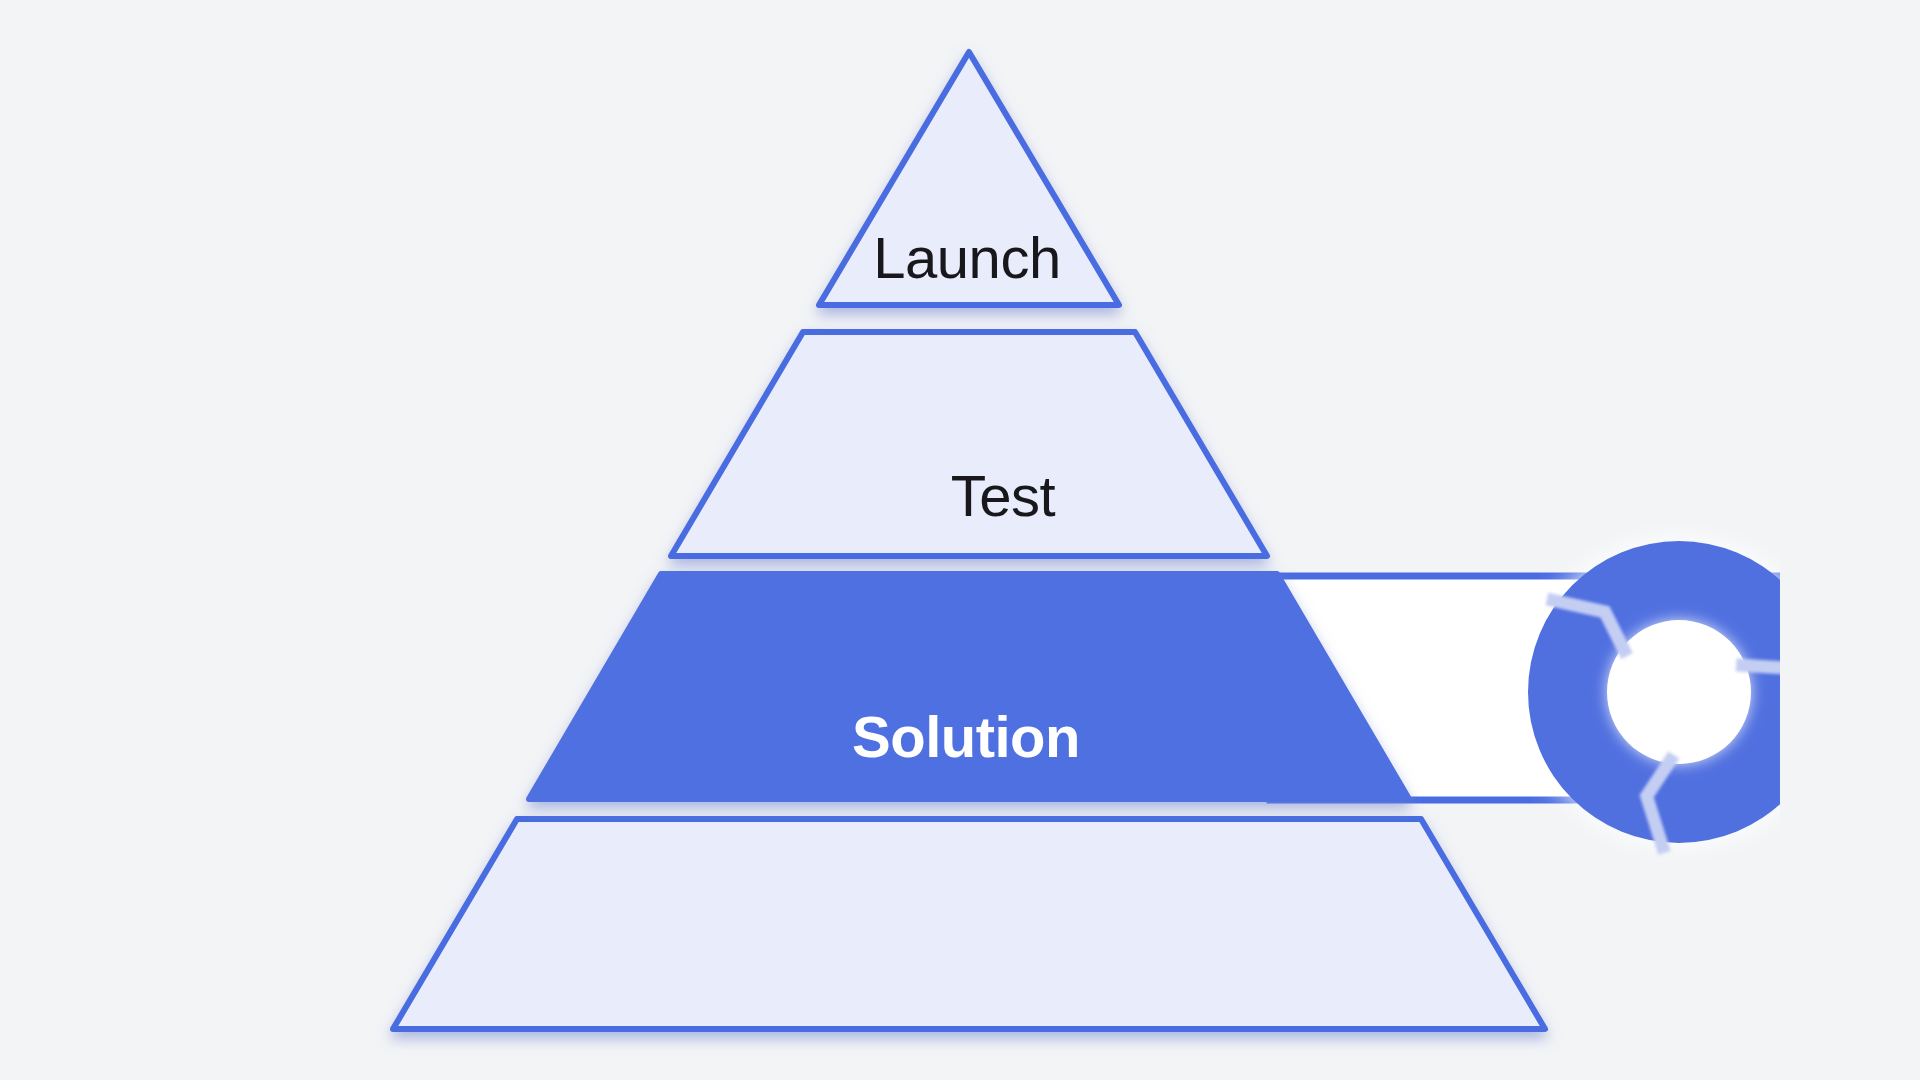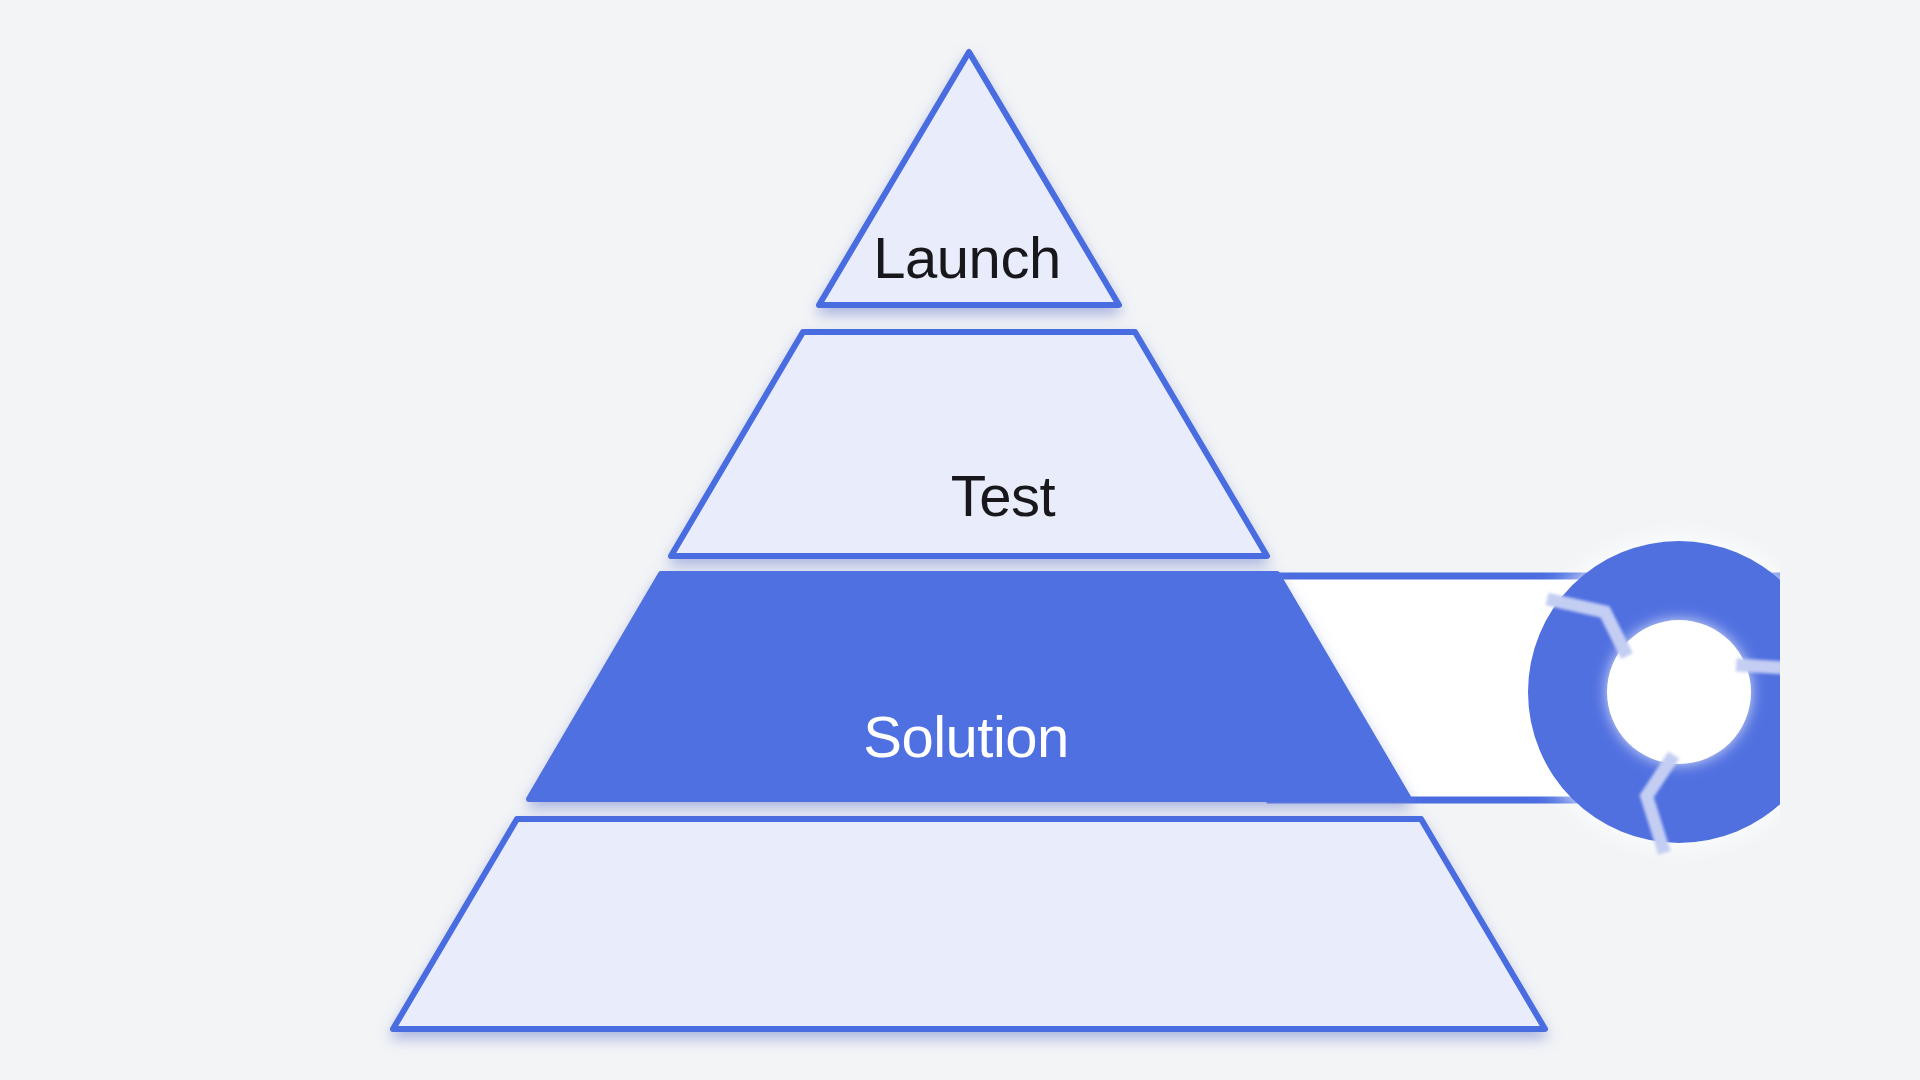--- a/index.html
+++ b/index.html
@@ -80,16 +80,16 @@
         <polyline points="-132,-93 -74,-80 -52,-36" transform="rotate(120)"></polyline>
         <polyline points="-132,-93 -74,-80 -52,-36" transform="rotate(240)"></polyline>
       </g>
     </g>
   </svg>
 
   <div class="level-label" style="left:967px; top:258px;">Launch</div>
 
   <div class="level-label" style="left:967px; top:496px;margin-left:36px;">Test</div>
 
-  <div class="level-label level-label--light" style="left:966px; top:737px;">Solution</div>
+  <div class="level-label level-label--light" style="left:966px; top:737px;font-weight:bold;">Solution</div>
 
 
 </div>
 
 </body></html>

